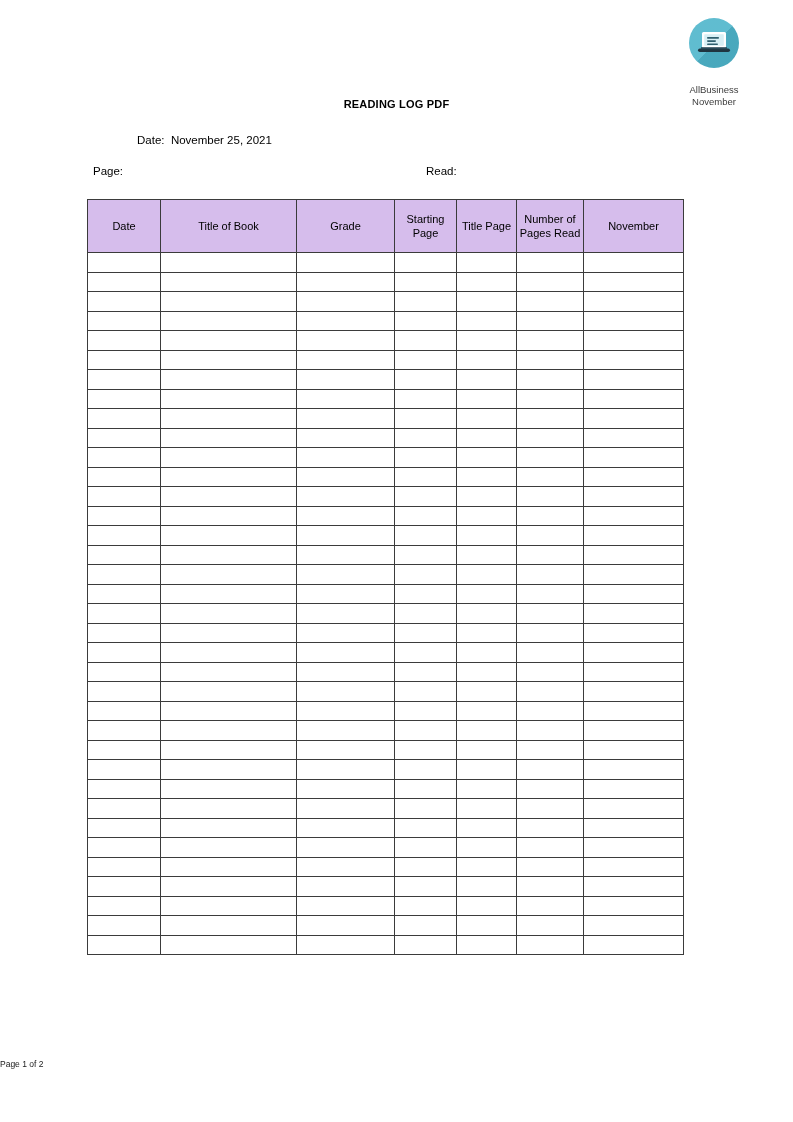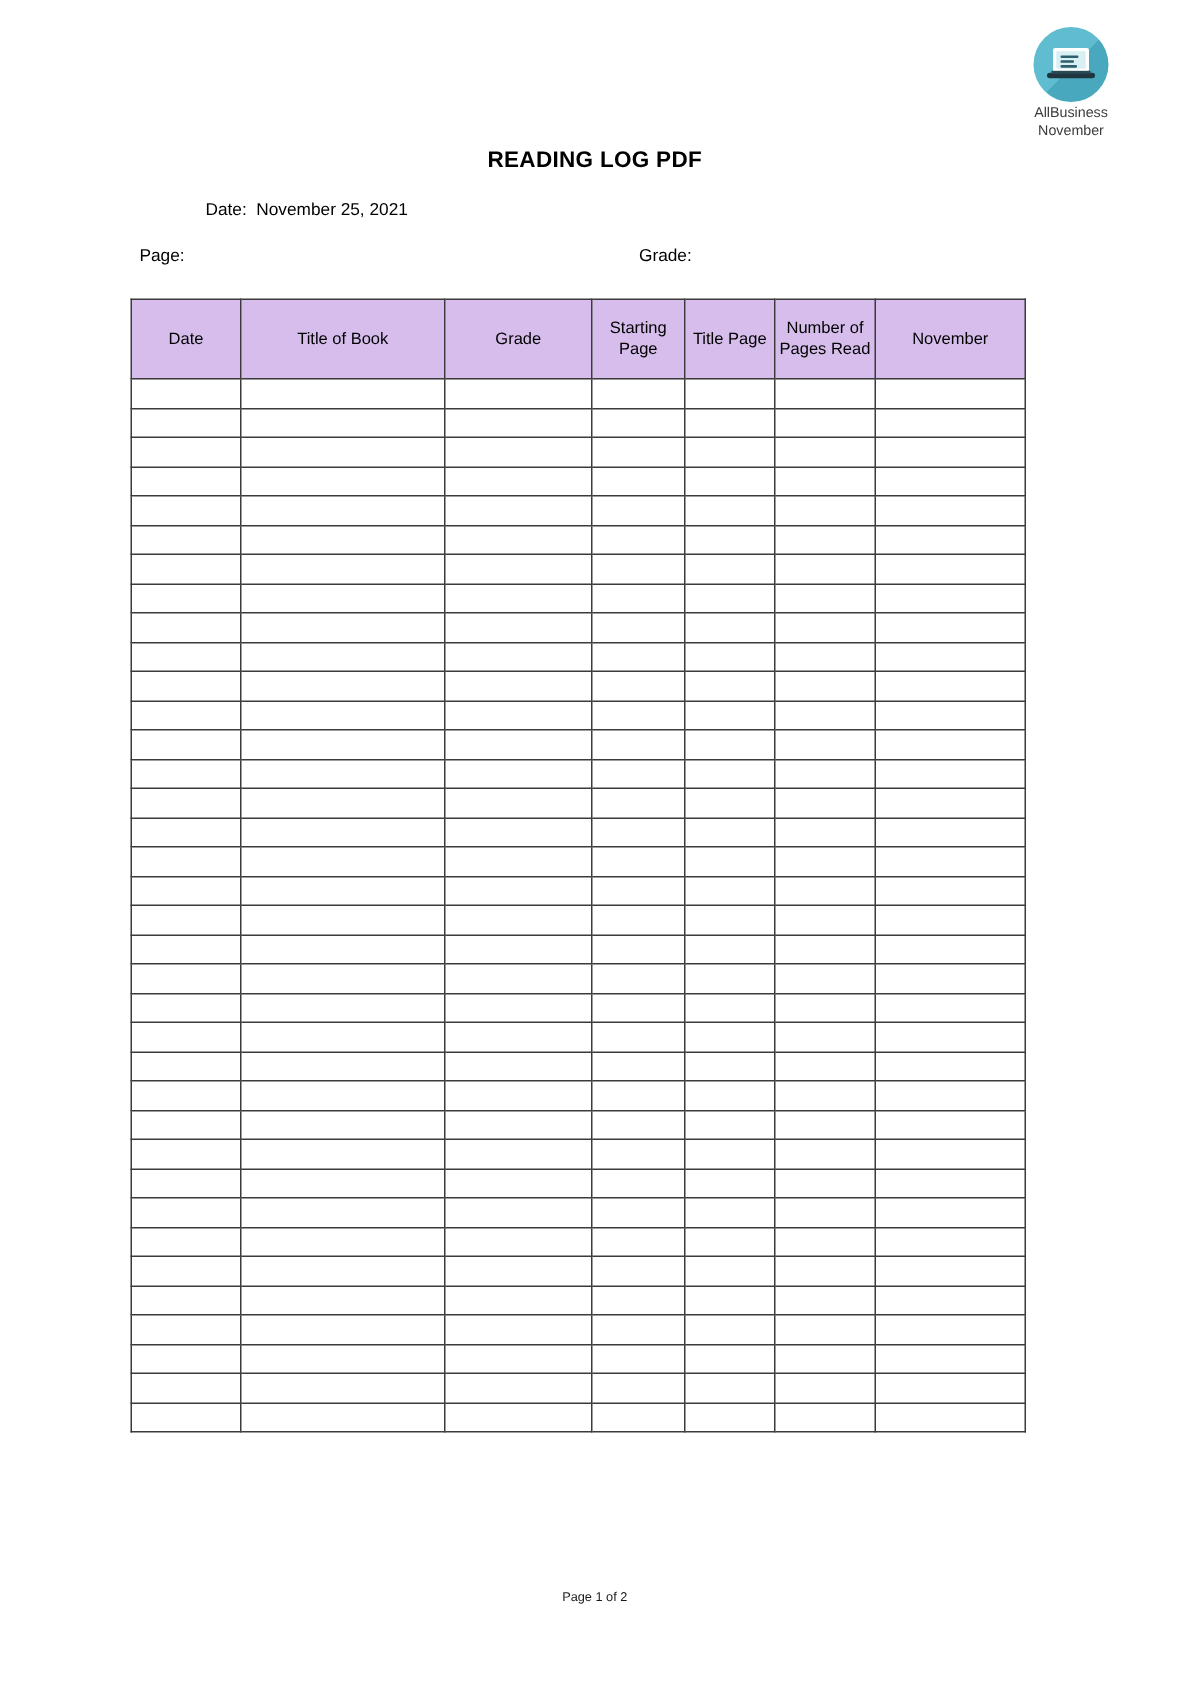--- a/index.html
+++ b/index.html
@@ -41,35 +41,35 @@
     height: 100%;
     background: linear-gradient(135deg, rgba(255,255,255,0.10) 0%, rgba(255,255,255,0.10) 52%, rgba(0,0,0,0.07) 52%, rgba(0,0,0,0.07) 100%);
   }
   .logo-svg {
     position: absolute;
     left: 50%;
     top: 50%;
     transform: translate(-50%, -50%);
   }
   .logo-text {
-    margin-top: 2px;
+    margin-top: 16px;
     font-size: 9.5px;
     line-height: 11.5px;
     color: #3c3c3c;
     font-family: "Liberation Sans", sans-serif;
   }
 
   
   .doc-title {
     position: absolute;
     top: 98px;
     left: 0;
     width: 793px;
     text-align: center;
-    font-size: 15px;
+    font-size: 11px;
     font-weight: bold;
     letter-spacing: 0.2px;
   }
 
   .field-date {
     position: absolute;
     top: 134px;
     left: 93px;
     font-size: 11.5px;
     white-space: pre;
@@ -127,21 +127,20 @@
   .col-end       { width: 60px; }
   .col-pages     { width: 67px; }
   .col-signature { width: 100px; }
 
   
   .page-footer {
     position: absolute;
     top: 1059px;
     left: 0;
     width: 793px;
-    text-align: center;
     font-size: 8.5px;
     color: #1a1a1a;
   }
 </style>
 </head>
 <body>
 
 <div class="logo-block">
   <div class="logo-circle">
     <div class="logo-shadow"></div>
@@ -157,21 +156,21 @@
   </div>
   <div class="logo-text">
     <div>AllBusiness</div>
     <div>November</div>
   </div>
 </div>
 
 <div class="doc-title">READING LOG PDF</div>
 <div class="field-date">Date:  November 25, 2021</div>
 <div class="field-name">Page:</div>
-<div class="field-grade">Grade:</div>
+<div class="field-grade">Read:</div>
 
 <table class="log-table">
   <colgroup>
     <col class="col-date">
     <col class="col-title">
     <col class="col-author">
     <col class="col-start">
     <col class="col-end">
     <col class="col-pages">
     <col class="col-signature">

